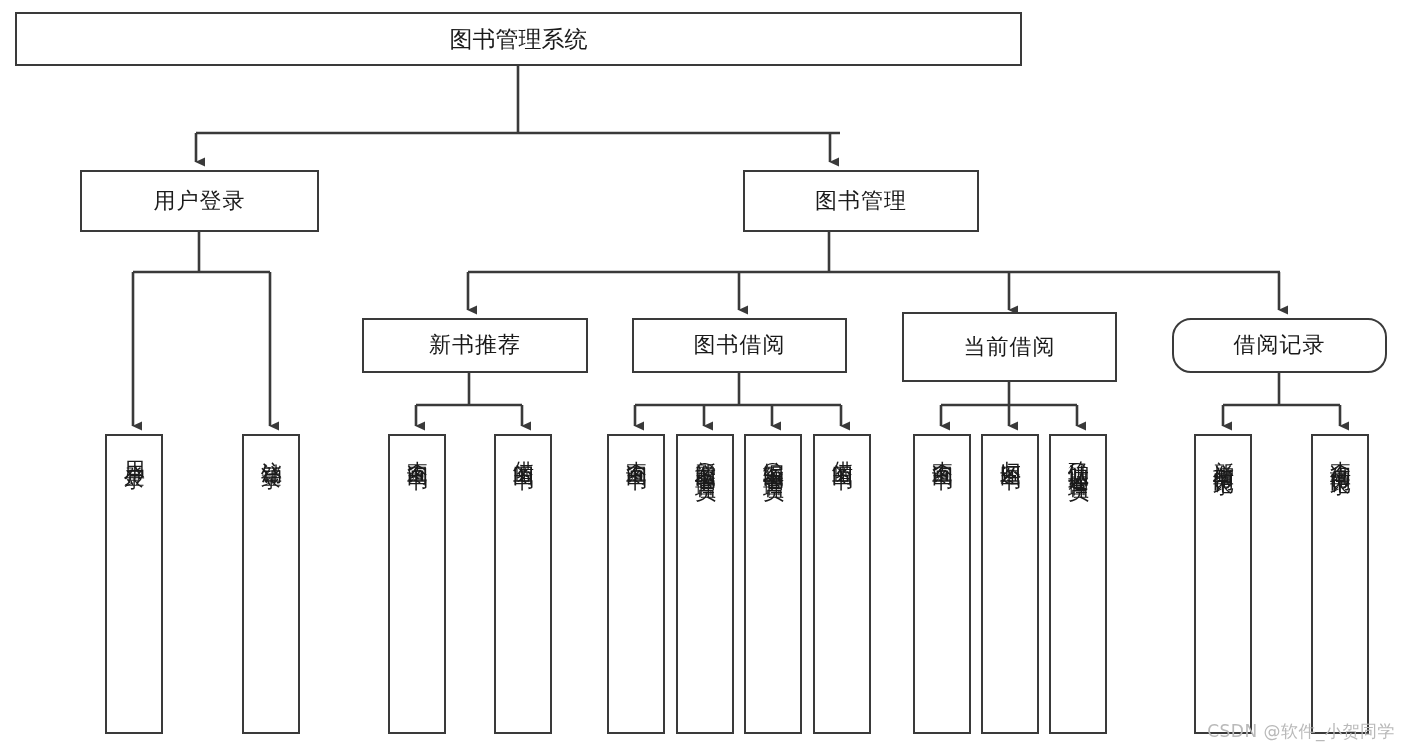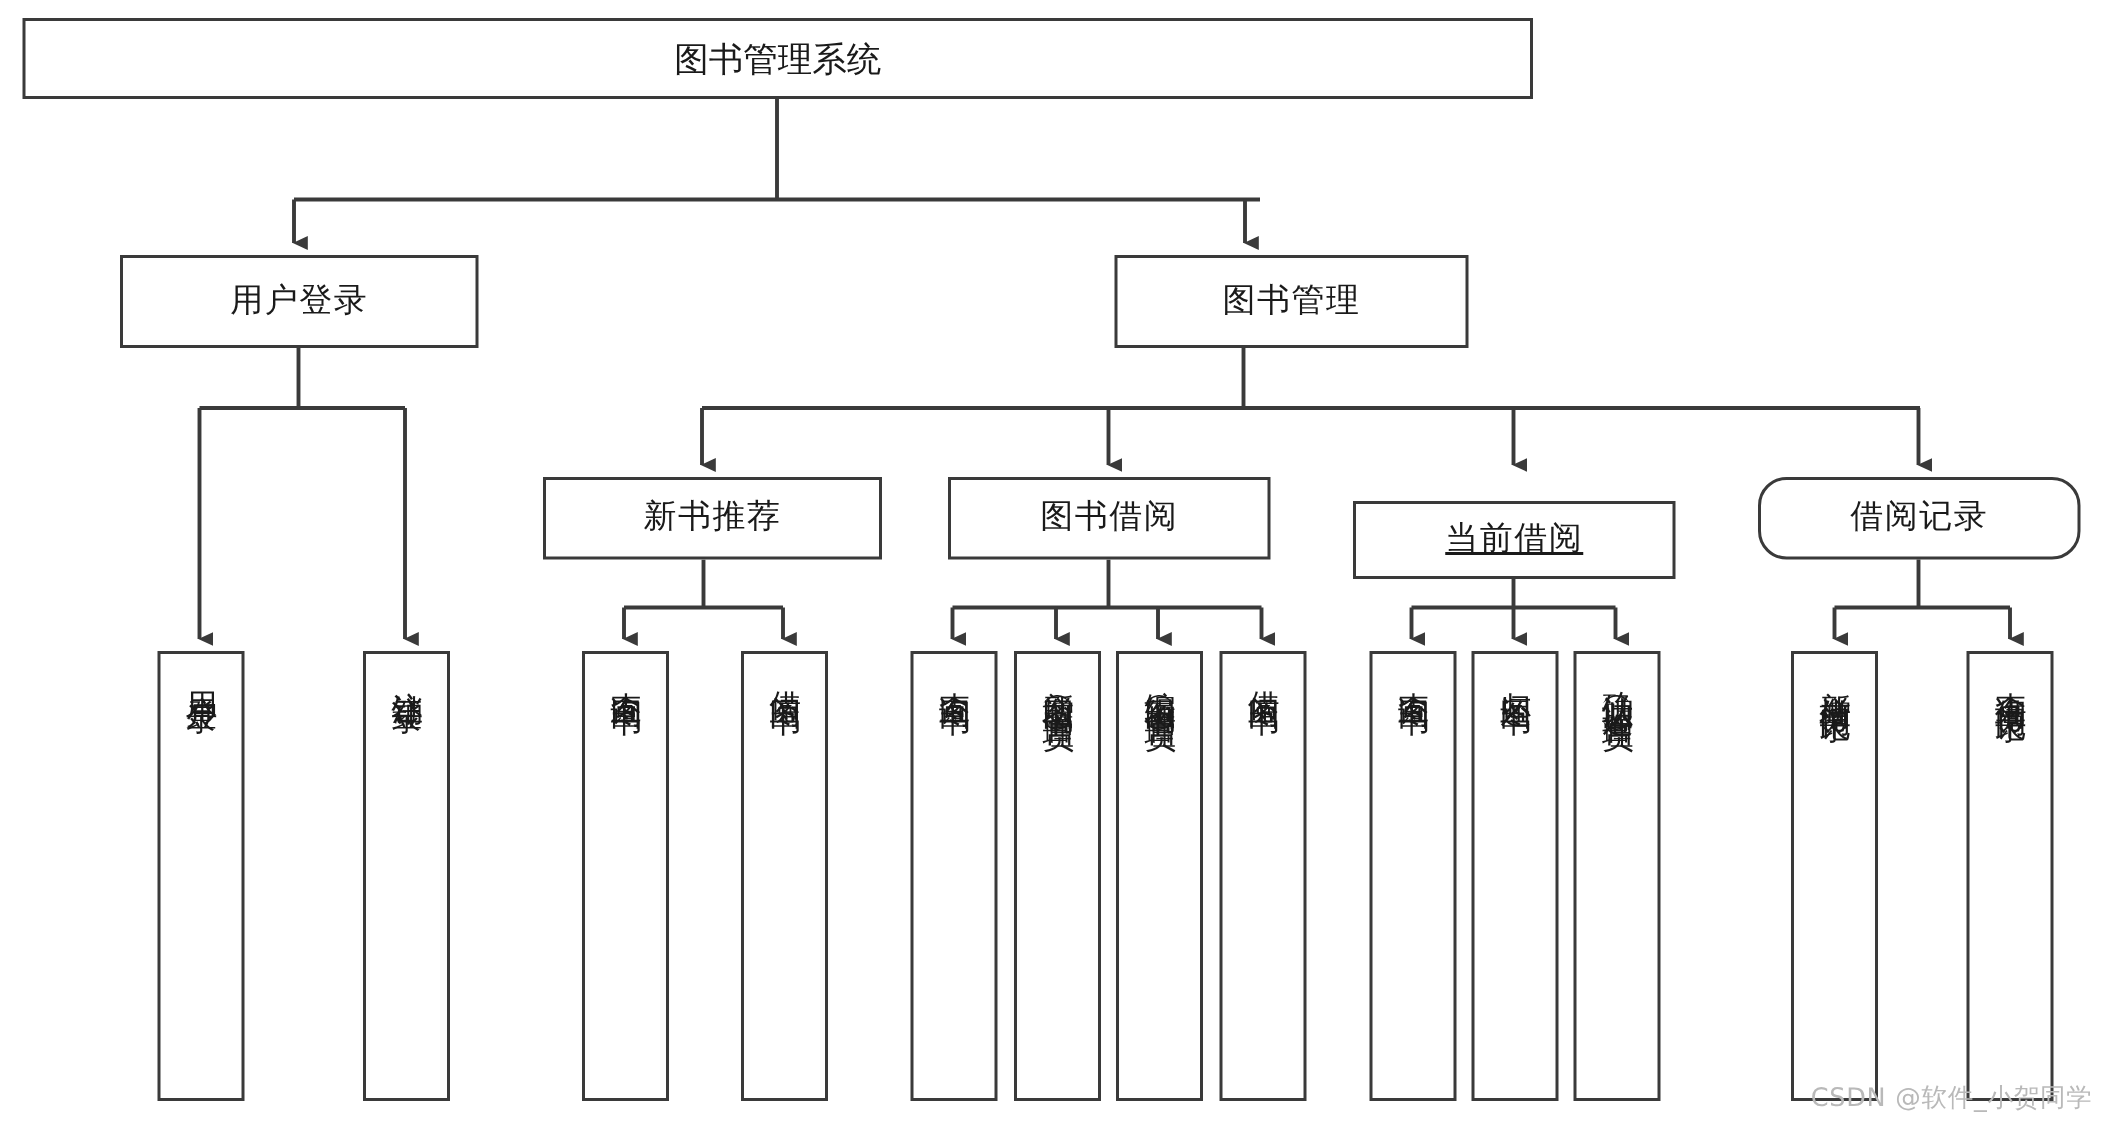--- a/index.html
+++ b/index.html
@@ -136,21 +136,21 @@
   <div class="node h" style="left:712px;top:170px;width:236px;height:62px;margin-left:31px;">
     <span>图书管理</span>
   </div>
 
   <div class="node h" style="left:362px;top:318px;width:226px;height:55px;">
     <span>新书推荐</span>
   </div>
   <div class="node h" style="left:632px;top:318px;width:215px;height:55px;">
     <span>图书借阅</span>
   </div>
-  <div class="node h" style="left:902px;top:334px;width:215px;height:52px;text-decoration:underline;">
+  <div class="node h" style="left:902px;top:312px;width:215px;height:70px;">
     <span>当前借阅</span>
   </div>
   <div class="node h" style="left:1172px;top:318px;width:215px;height:55px;border-radius:19px;">
     <span>借阅记录</span>
   </div>
 
   <div class="node leaf" style="left:105px;top:434px;width:58px;height:300px;">
     <span class="vtext">用户登录</span>
   </div>
   <div class="node leaf" style="left:242px;top:434px;width:58px;height:300px;">

